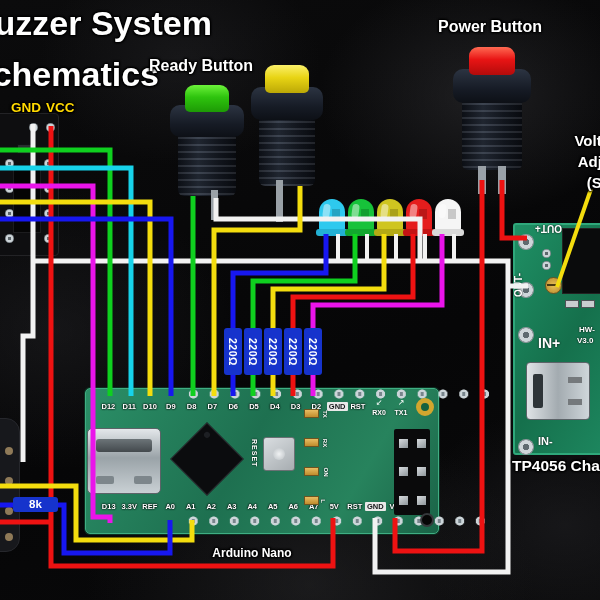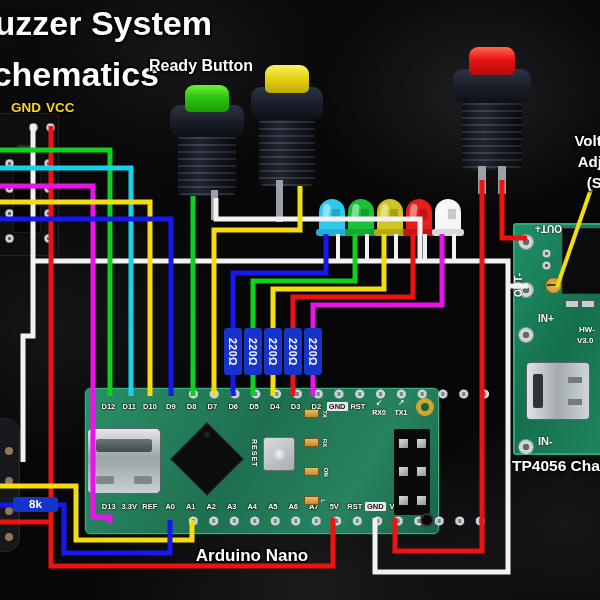--- a/index.html
+++ b/index.html
@@ -286,21 +286,21 @@
     <span class="cpad" style="left:3px;top:102px;"></span>
     <span class="cpad" style="left:3px;top:214px;"></span>
     <span class="pad" style="left:27px;top:24px;"></span>
     <span class="pad" style="left:27px;top:36px;"></span>
     <span class="cchip"></span>
     <span class="pot">
         <i></i>
       </span>
     <span class="clbl" style="left:20px;top:-2px;font-size:10px;transform:rotate(180deg);">OUT+</span>
     <span class="clbl" style="left:-2px;top:48px;font-size:10px;writing-mode:vertical-rl;transform:rotate(180deg);">OUT-</span>
-    <span class="clbl" style="left:23px;top:88px;font-size:10px;">IN+</span>
+    <span class="clbl" style="left:23px;top:110px;font-size:14px;">IN+</span>
     <span class="clbl" style="left:64px;top:100px;font-size:8px;">HW-</span>
     <span class="clbl" style="left:62px;top:111px;font-size:8px;">V3.0</span>
     <span class="clbl" style="left:23px;top:210px;font-size:11px;">IN-</span>
     <div class="musb">
         <i></i>
         <b></b>
         <u></u>
       </div>
     <span class="csmd" style="left:50px;top:75px;width:12px;height:6px;"></span>
     <span class="csmd" style="left:66px;top:75px;width:12px;height:6px;"></span>
@@ -354,22 +354,23 @@
       <div class="res220">220Ω</div>
       <div class="res220">220Ω</div>
     </div>
   <div class="res1k z3">8k</div>
 
   <div class="lbl title z4">
     <div>Buzzer System</div>
     <div>Schematics</div>
   </div>
   <div class="lbl btnlbl z4" style="left:116px;top:57px;">Ready Button</div>
+  <div class="lbl btnlbl z4" style="left:405px;top:18px;">Power Button</div>
   <div class="lbl ylw z4" style="left:11px;top:100px;">GND</div>
   <div class="lbl ylw z4" style="left:46px;top:100px;">VCC</div>
   <div class="lbl va z4">
       <div>Voltage</div>
       <div>Adjust</div>
       <div>(Set</div>
     </div>
-  <div class="lbl z4" style="left:142px;top:546px;width:220px;text-align:center;font-size:17px;">Arduino Nano</div>
+  <div class="lbl z4" style="left:142px;top:546px;width:220px;text-align:center;font-size:12px;">Arduino Nano</div>
   <div class="lbl z4" style="left:512px;top:457px;font-size:15.5px;white-space:nowrap;">TP4056 Charger</div>
 </div>
 
 </body></html>

